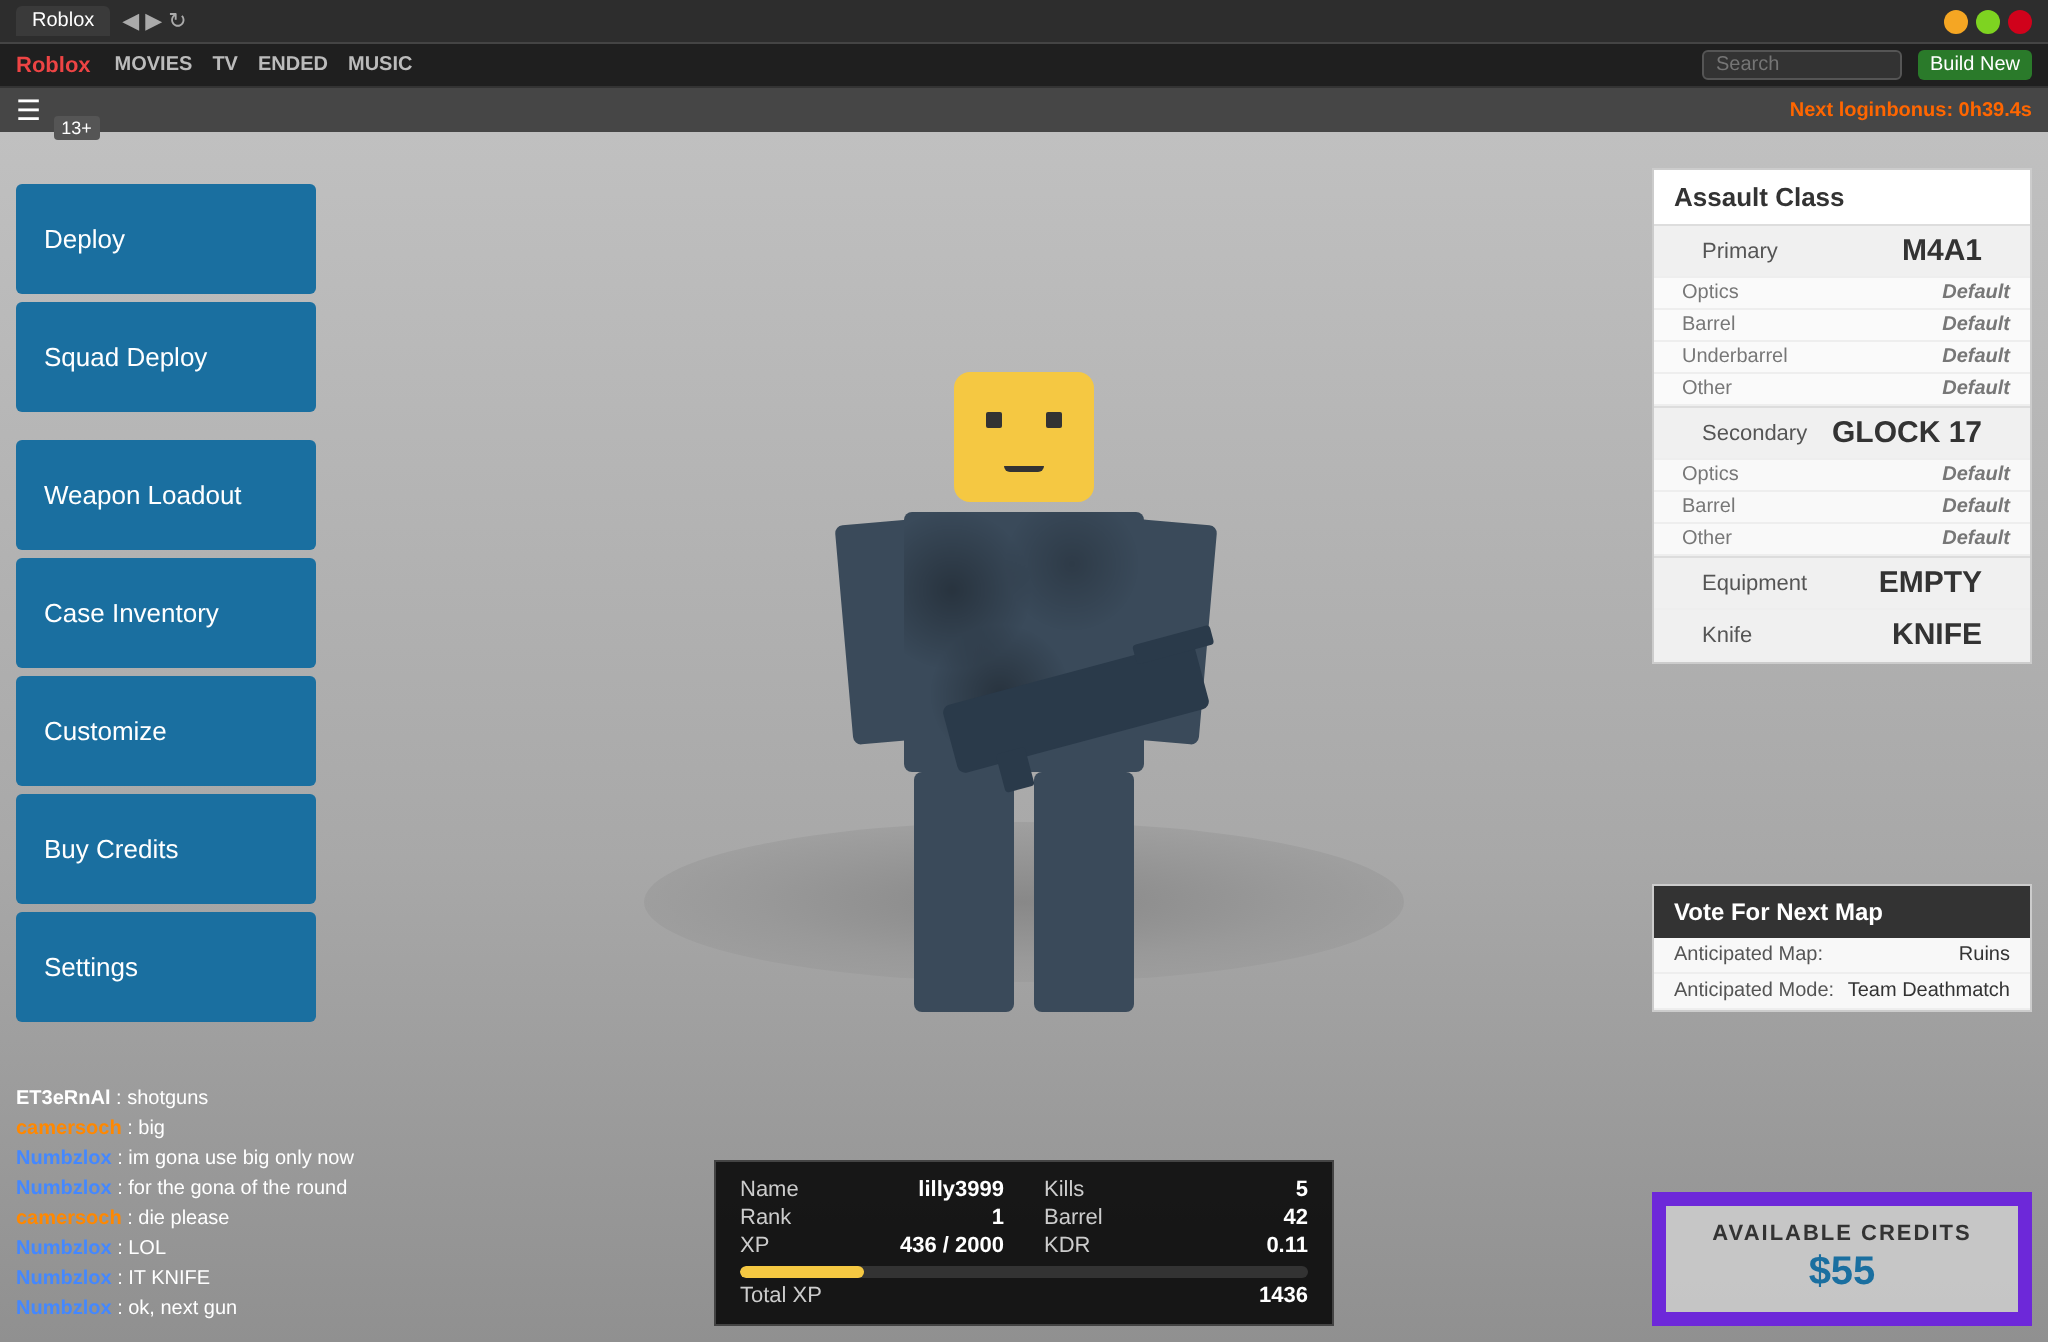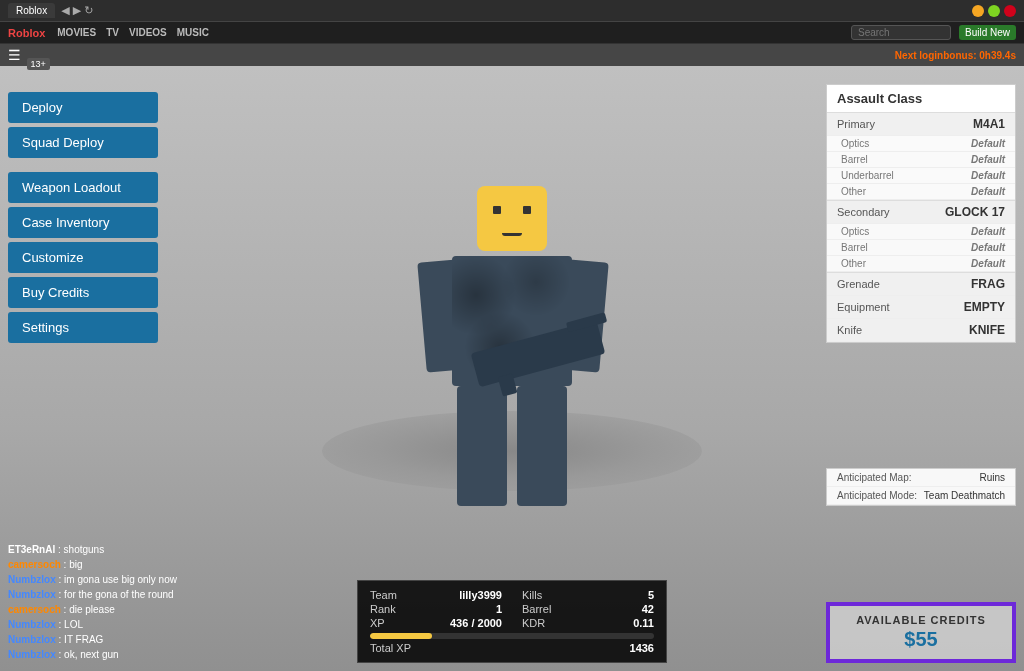--- a/index.html
+++ b/index.html
@@ -118,21 +118,21 @@
       display: flex;
       flex-direction: column;
       gap: 4px;
       padding: 8px;
       z-index: 10;
     }
     .sidebar-btn {
       background: #1a6fa0;
       color: #fff;
       font-size: 13px;
-      padding: 8px 14px;
+      padding: 20px 14px;
       border: none;
       border-radius: 3px;
       cursor: pointer;
       text-align: left;
       width: 150px;
     }
     .sidebar-btn.secondary { background: #1a6fa0; margin-top: 10px; }
 
     
     #scene {
@@ -297,29 +297,29 @@
       color: #333;
       font-size: 13px;
       font-weight: bold;
       padding: 6px 10px;
       border-bottom: 1px solid #ddd;
     }
     .loadout-row {
       display: flex;
       justify-content: space-between;
       align-items: center;
-      padding: 4px 10px;
+      padding: 4px 24px;
       border-bottom: 1px solid #eee;
       font-size: 11px;
     }
     .loadout-row.header-row {
       background: #f0f0f0;
     }
     .loadout-row .label { color: #555; }
-    .loadout-row .value { color: #333; font-weight: bold; font-size: 12px; }
+    .loadout-row .value { color: #333; font-weight: bold; font-size: 15px; }
     .loadout-row.sub-row { padding: 2px 10px 2px 14px; }
     .loadout-row.sub-row .label { color: #777; font-size: 10px; }
     .loadout-row.sub-row .value { color: #777; font-size: 10px; font-style: italic; }
     .loadout-divider { height: 1px; background: #ddd; }
 
     
     #vote-panel {
       position: absolute;
       bottom: 165px;
       right: 8px;
@@ -355,21 +355,21 @@
       letter-spacing: 1px;
     }
 
     
     #credits-panel {
       position: absolute;
       bottom: 8px;
       right: 8px;
       width: 190px;
       background: rgba(200,200,200,0.95);
-      border: 4px solid #6d28d9;
+      border: 7px solid #6d28d9;
       padding: 8px 10px;
       z-index: 10;
       text-align: center;
     }
     #credits-panel .credits-label {
       color: #333;
       font-size: 11px;
       font-weight: bold;
       letter-spacing: 1px;
     }
@@ -453,21 +453,21 @@
     <div class="win-btn win-close"></div>
   </div>
 </div>
 
 <div id="roblox-bar">
   <div class="left">
     <span class="brand">Roblox</span>
     <div class="nav-items">
       <span class="nav-item">MOVIES</span>
       <span class="nav-item">TV</span>
-      <span class="nav-item">VIDEOS</span>
+      <span class="nav-item">ENDED</span>
       <span class="nav-item">MUSIC</span>
     </div>
   </div>
   <div class="right">
     <input class="search-bar" placeholder="Search" style="">
     <span class="btn-build">Build New</span>
   </div>
 </div>
 
 <div id="game-frame">
@@ -549,53 +549,50 @@
     <div class="loadout-row sub-row">
       <span class="label">Barrel</span>
       <span class="value">Default</span>
     </div>
     <div class="loadout-row sub-row">
       <span class="label">Other</span>
       <span class="value">Default</span>
     </div>
     <div class="loadout-divider"></div>
     <div class="loadout-row header-row">
-      <span class="label">Grenade</span>
-      <span class="value">FRAG</span>
-    </div>
-    <div class="loadout-row header-row">
       <span class="label">Equipment</span>
       <span class="value">EMPTY</span>
     </div>
     <div class="loadout-row header-row">
       <span class="label">Knife</span>
       <span class="value">KNIFE</span>
     </div>
   </div>
 
   <div id="vote-panel">
+    <div class="vote-title">Vote For Next Map</div>
     <div class="vote-row">
       <span class="v-label">Anticipated Map:</span>
       <span class="v-value">Ruins</span>
     </div>
     <div class="vote-row">
       <span class="v-label">Anticipated Mode:</span>
       <span class="v-value">Team Deathmatch</span>
     </div>
   </div>
 
   <div id="credits-panel">
     <div class="credits-label">AVAILABLE CREDITS</div>
     <div class="credits-amount">$55</div>
   </div>
 
   <div id="stats-panel">
     <div class="stats-grid">
       <div class="stats-row">
-        <span class="stats-label">Team</span>
+        <span class="stats-label">Name</span>
         <span class="stats-value">lilly3999</span>
       </div>
       <div class="stats-row">
         <span class="stats-label">Kills</span>
         <span class="stats-value">5</span>
       </div>
       <div class="stats-row">
         <span class="stats-label">Rank</span>
         <span class="stats-value">1</span>
       </div>
@@ -641,21 +638,21 @@
     <div class="chat-line">
       <span class="chat-user orange">camersoch</span>
       <span class="chat-text">: die please</span>
     </div>
     <div class="chat-line">
       <span class="chat-user blue">Numbzlox</span>
       <span class="chat-text">: LOL</span>
     </div>
     <div class="chat-line">
       <span class="chat-user blue">Numbzlox</span>
-      <span class="chat-text">: IT FRAG</span>
+      <span class="chat-text">: IT KNIFE</span>
     </div>
     <div class="chat-line">
       <span class="chat-user blue">Numbzlox</span>
       <span class="chat-text">: ok, next gun</span>
     </div>
   </div>
 
 </div>
 
 </body></html>

